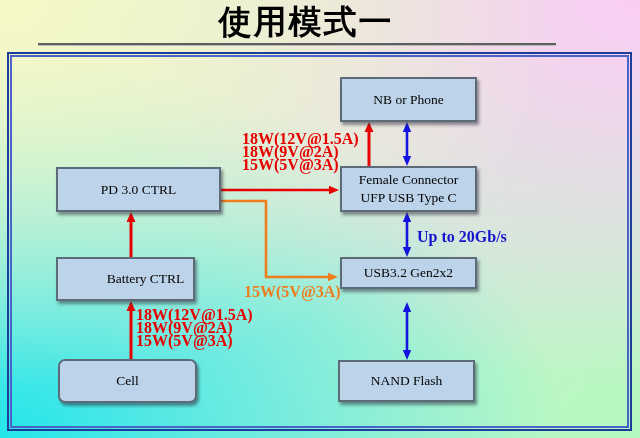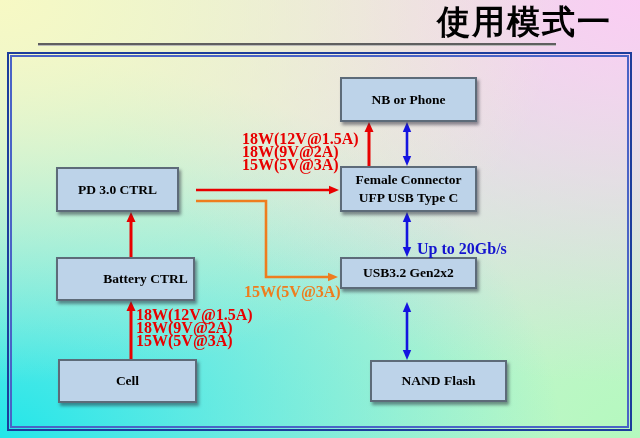--- a/index.html
+++ b/index.html
@@ -10,21 +10,21 @@
     font-family:"Liberation Serif", serif;
     background:
       radial-gradient(ellipse farthest-corner at 0% 0%,   rgba(247,249,196,1) 0%, rgba(247,249,196,0) 62%),
       radial-gradient(ellipse farthest-corner at 100% 0%, rgba(250,205,243,1) 0%, rgba(250,205,243,0) 62%),
       radial-gradient(ellipse farthest-corner at 0% 100%, rgba(34,230,233,1) 0%,  rgba(34,230,233,0) 62%),
       radial-gradient(ellipse farthest-corner at 100% 100%, rgba(180,249,190,1) 0%, rgba(180,249,190,0) 62%),
       #d6eedd;
   }
   .title{
     position:absolute;left:0;top:0;width:612px;height:42px;
-    text-align:right;
+    text-align:center;
     font-size:33px;font-weight:bold;color:#000;
     letter-spacing:2px;
   }
   .title-rule{
     position:absolute;left:38px;top:43px;width:518px;height:3px;
     background:linear-gradient(to bottom,#5f5f5f 0 60%,#b9b9b9 60% 100%);
   }
   .frame-outer{
     position:absolute;left:7px;top:52px;width:621px;height:375px;
     border:2px solid #1c3d9c;
@@ -32,43 +32,43 @@
   .frame-inner{
     position:absolute;left:1px;top:1px;right:1px;bottom:1px;
     border:2px solid #4a63c6;
   }
   .box{
     position:absolute;
     background:#bdd3e9;
     border:2px solid #5d6b79;
     box-shadow:2px 3px 3px rgba(40,40,55,.5);
     display:flex;flex-direction:column;align-items:center;justify-content:center;
-    font-size:13.5px;font-weight:bold;color:#000;
+    font-size:13.5px;font-weight:normal;color:#000;
     text-align:left;line-height:1.3;
     box-sizing:border-box;
   }
   .box-nb     {left:340px;top:77px; width:137px;height:45px;}
   .box-ufp    {left:340px;top:166px;width:137px;height:46px;}
   .box-usb    {left:340px;top:257px;width:137px;height:32px;}
-  .box-nand   {left:338px;top:360px;width:137px;height:42px;margin-left:32px;}
-  .box-pd     {left:56px; top:167px;width:123px;height:45px;}
+  .box-nand   {left:338px;top:360px;width:137px;height:42px;}
+  .box-pd     {left:56px; top:167px;width:165px;height:45px;}
   .box-battery{left:56px; top:257px;width:139px;height:44px;padding-left:40px;}
-  .box-cell   {left:58px; top:359px;width:139px;height:44px;}
+  .box-cell   {left:58px; top:359px;width:139px;height:44px;border-radius:7px;}
   .plabel{
     position:absolute;
     font-size:16px;font-weight:bold;line-height:13px;
     white-space:nowrap;
   }
   .plabel.red{color:#e80000;}
   .plabel.orange{color:#ee7d1e;}
   .plabel.blue{color:#1414cf;}
   .lbl-charge-top {left:242px;top:132px;}
   .lbl-charge-cell{left:136px;top:308px;}
   .lbl-usb-power  {left:244px;top:285px;}
-  .lbl-bandwidth  {left:417px;top:242px;}
+  .lbl-bandwidth  {left:417px;top:230px;}
   svg.arrows{position:absolute;left:0;top:0;width:640px;height:438px;pointer-events:none;}
 </style>
 </head>
 <body>
 
 <div id="stage">
 
   <div class="title">使用模式一</div>
   <div class="title-rule"></div>
 

